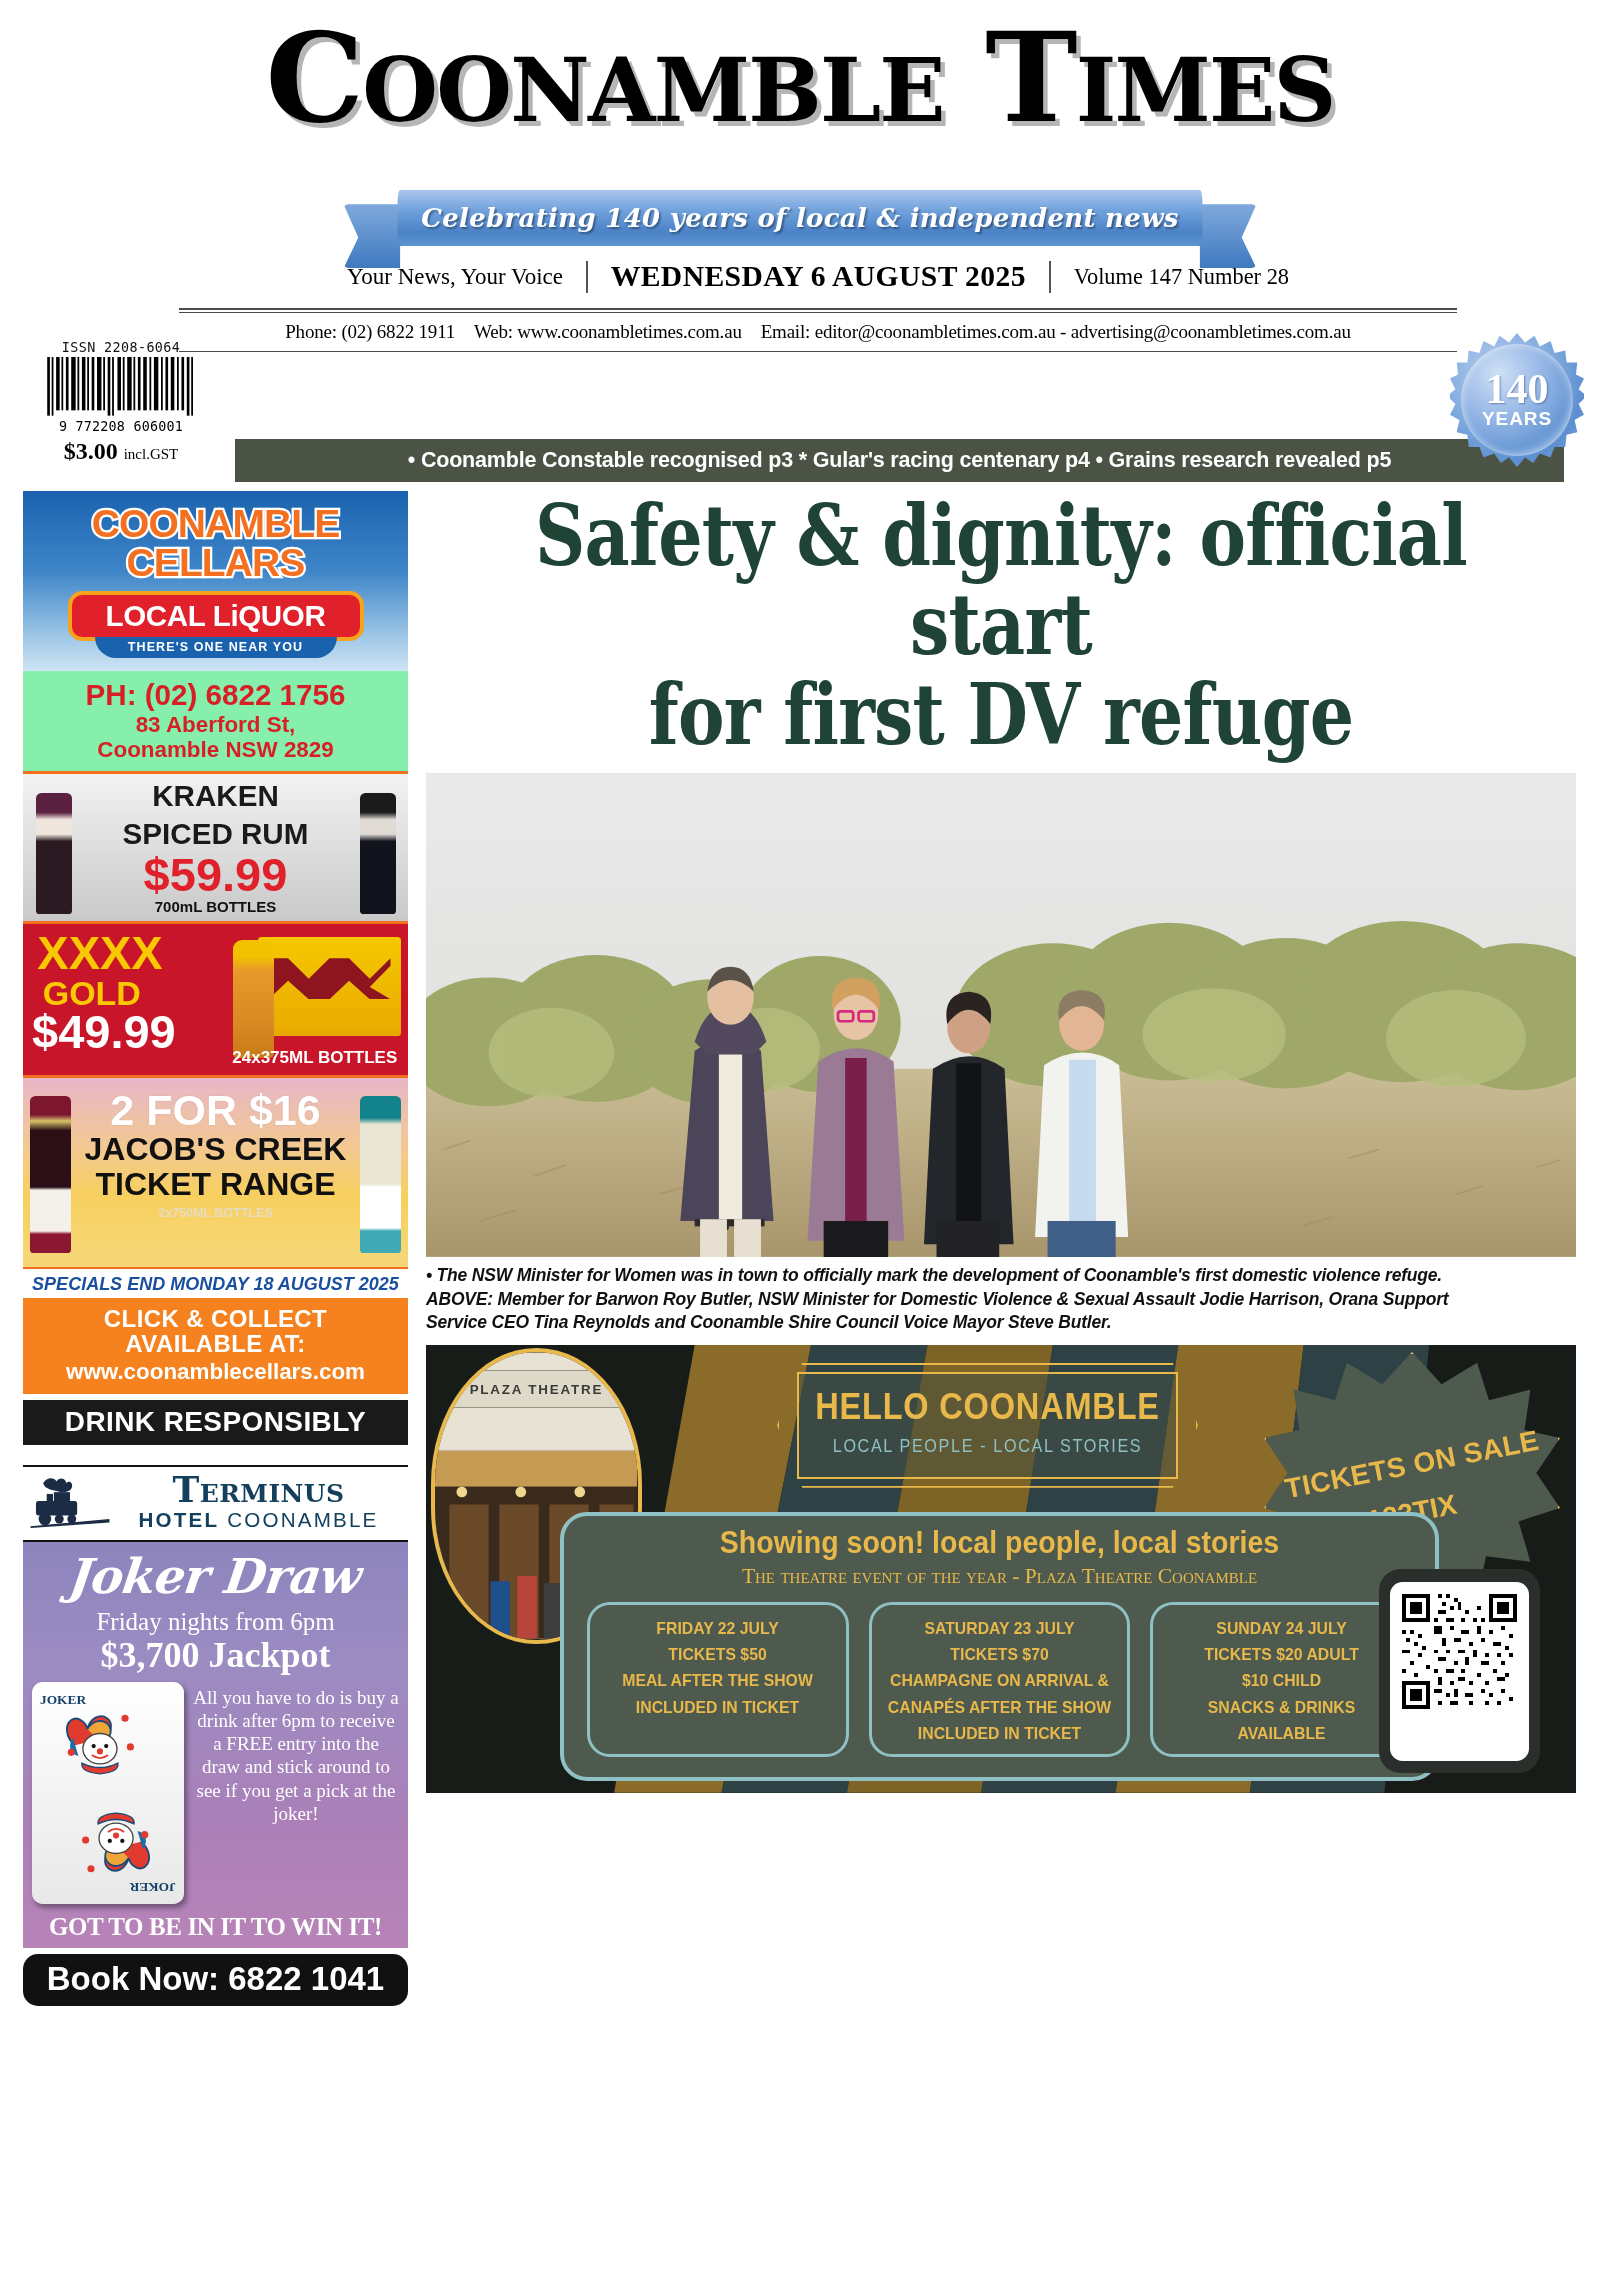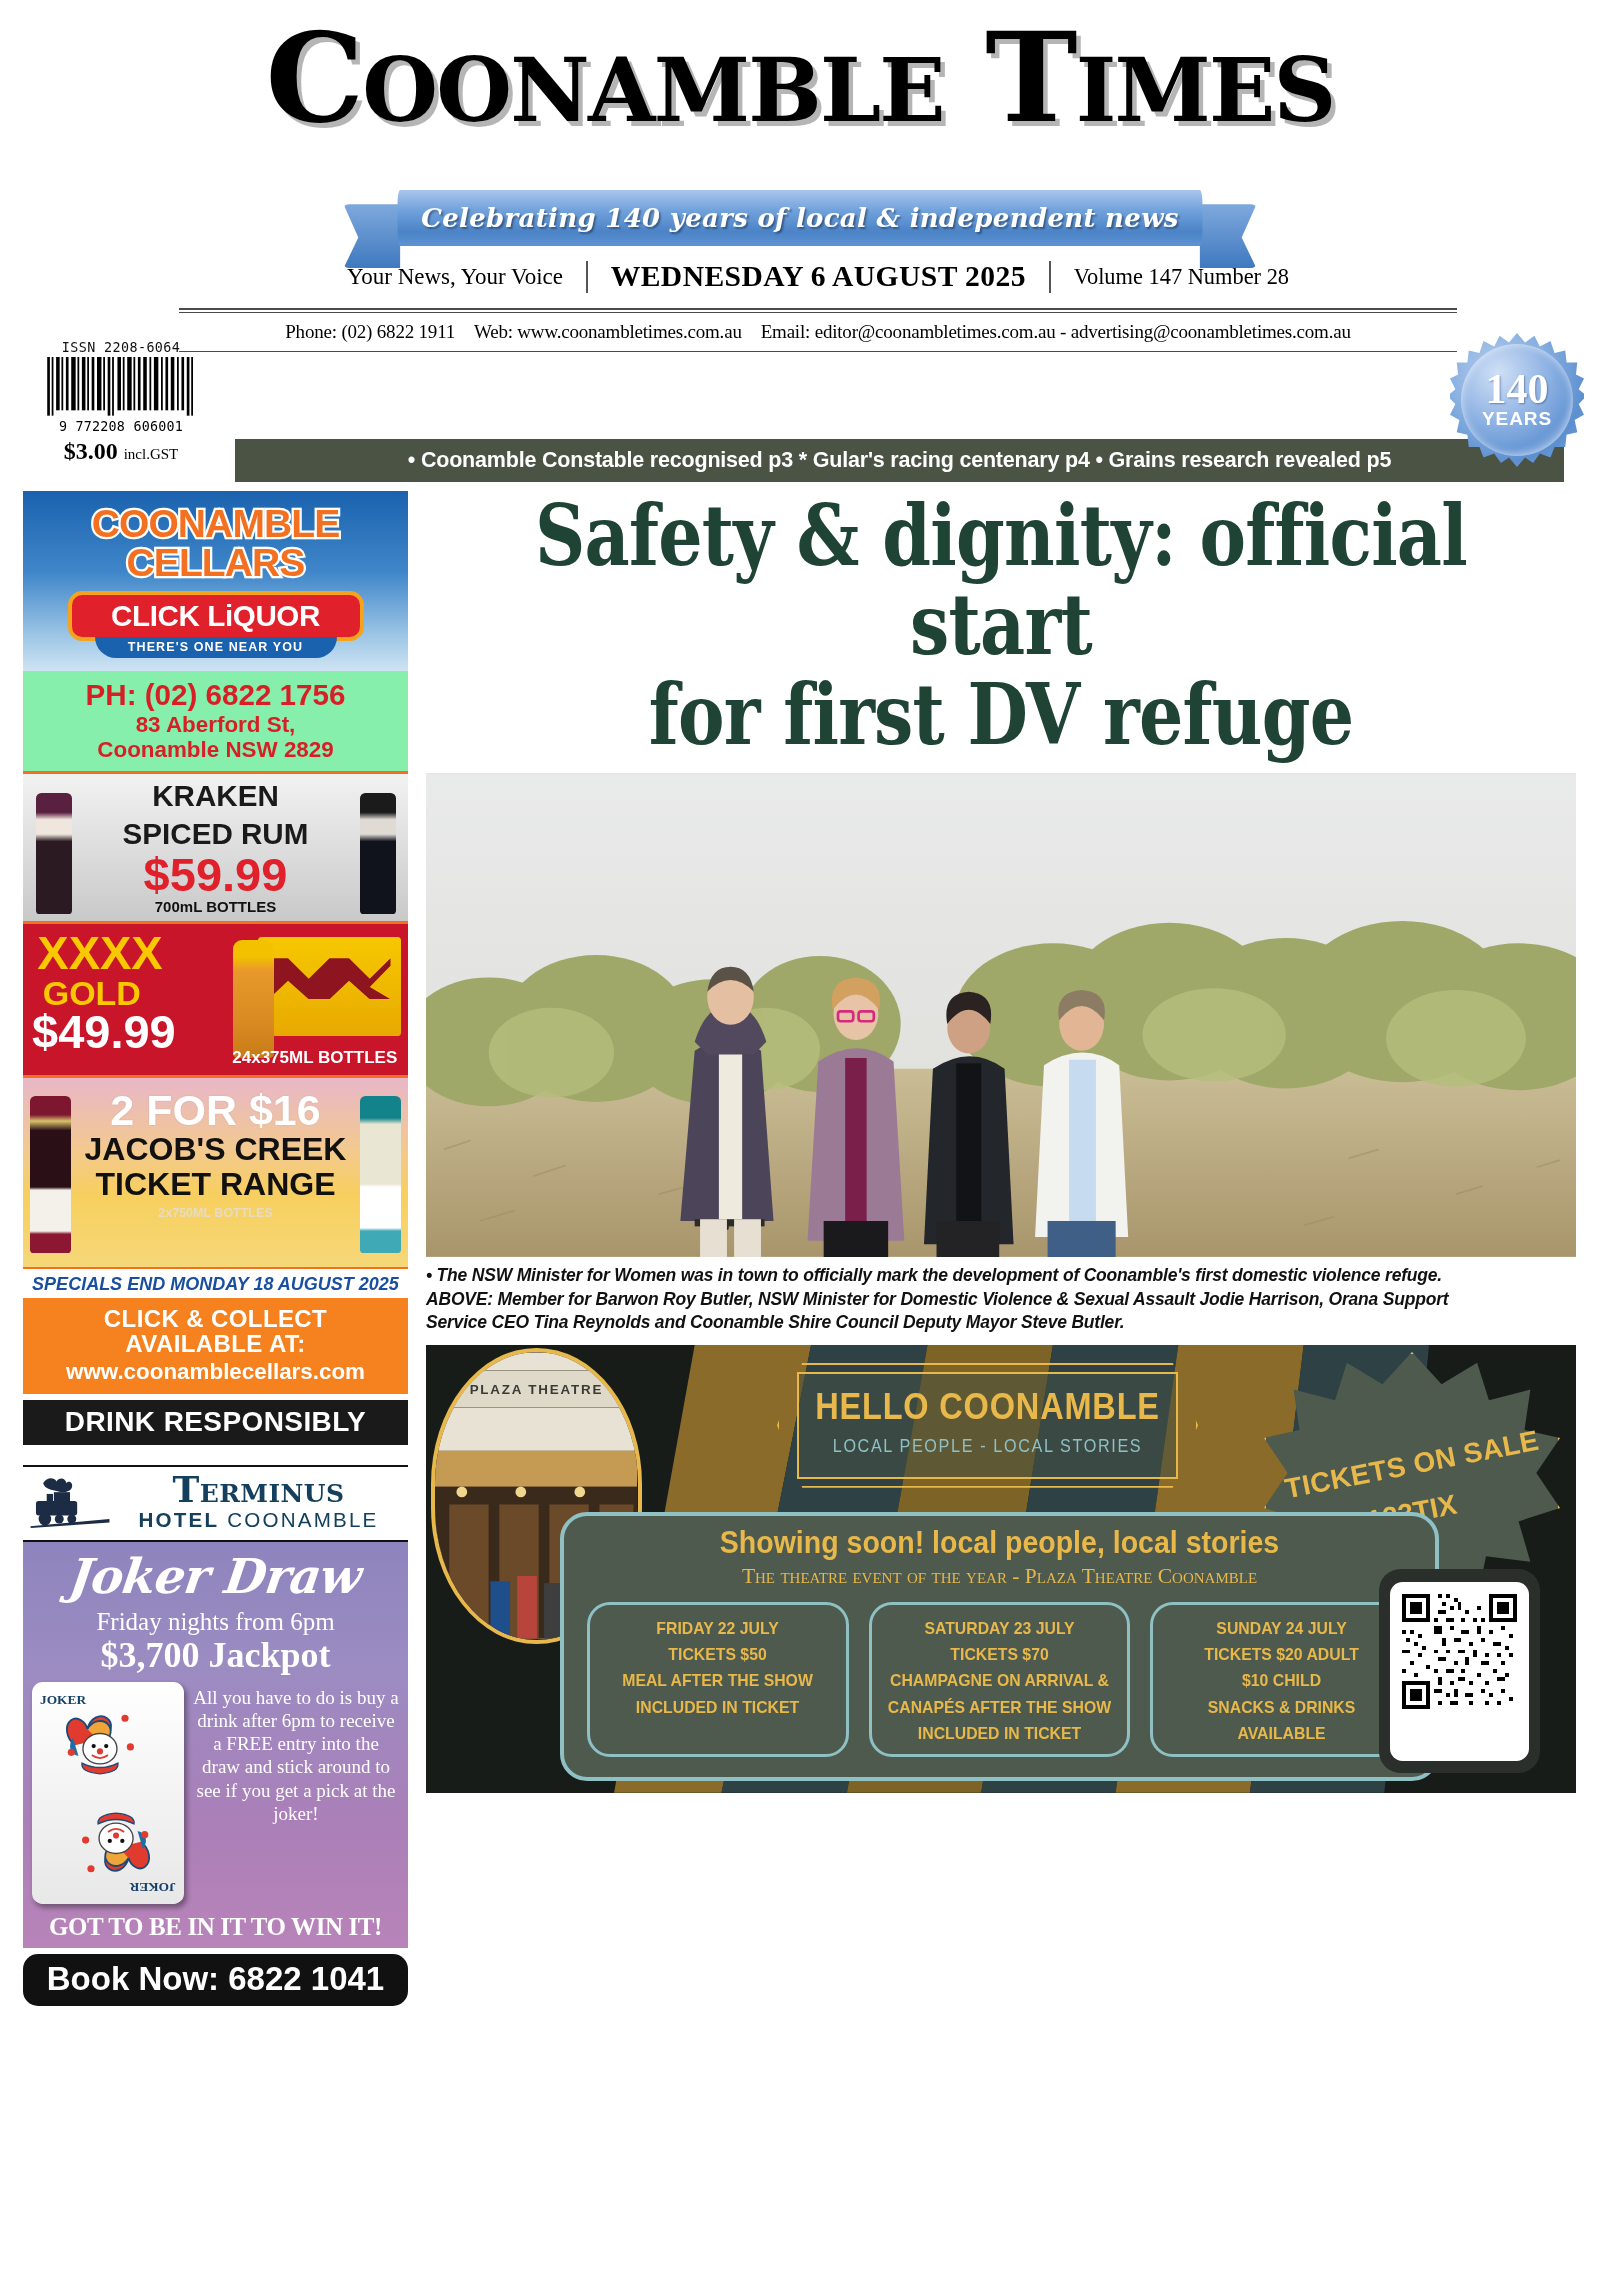--- a/index.html
+++ b/index.html
@@ -353,21 +353,21 @@
 
   <div class="body-area">
 
     <div class="sidebar">
 
       <div class="cellars-ad">
         <div class="cellars-logo">
           <div class="l1">COONAMBLE</div>
           <div class="l2">CELLARS</div>
           <div class="ll-badge">
-            <div class="txt">CLICK LiQUOR</div>
+            <div class="txt">LOCAL LiQUOR</div>
           </div>
           <div class="ll-sub">THERE'S ONE NEAR YOU</div>
         </div>
         <div class="cellars-contact">
           <div class="ph">PH: (02) 6822 1756</div>
           <div class="addr">83 Aberford St,</div>
           <div class="addr">Coonamble NSW 2829</div>
         </div>
 
         <div class="spec spec-kraken">
@@ -562,21 +562,21 @@
             <ellipse cx="732" cy="280" rx="25" ry="30" fill="#e2b595"></ellipse>
             <path d="M707 276 q25 -32 50 0 q6 -32 -25 -34 q-31 2 -25 34z" fill="#8c7c63"></path>
             <rect x="694" y="500" width="76" height="76" fill="#3f5f86"></rect>
           </g>
         </svg>
       </div>
 
       <div class="caption">
         <div>• The NSW Minister for Women was in town to officially mark the development of Coonamble's first domestic violence refuge.</div>
         <div>ABOVE: Member for Barwon Roy Butler, NSW Minister for Domestic Violence &amp; Sexual Assault Jodie Harrison, Orana Support</div>
-        <div>Service CEO Tina Reynolds and Coonamble Shire Council Deputy Mayor Steve Butler.</div>
+        <div>Service CEO Tina Reynolds and Coonamble Shire Council Voice Mayor Steve Butler.</div>
       </div>
 
       <div class="theatre">
         <svg class="th-stripes" viewBox="0 0 1284 500" preserveAspectRatio="none">
           <rect width="1284" height="500" fill="#171c19"></rect>
           <g>
             <polygon points="300,0 430,0 330,500 210,500" fill="#8a6b2a"></polygon>
             <polygon points="430,0 560,0 470,500 330,500" fill="#2e4245"></polygon>
             <polygon points="560,0 700,0 620,500 470,500" fill="#7d6326"></polygon>
             <polygon points="700,0 840,0 770,500 620,500" fill="#2e4245"></polygon>

